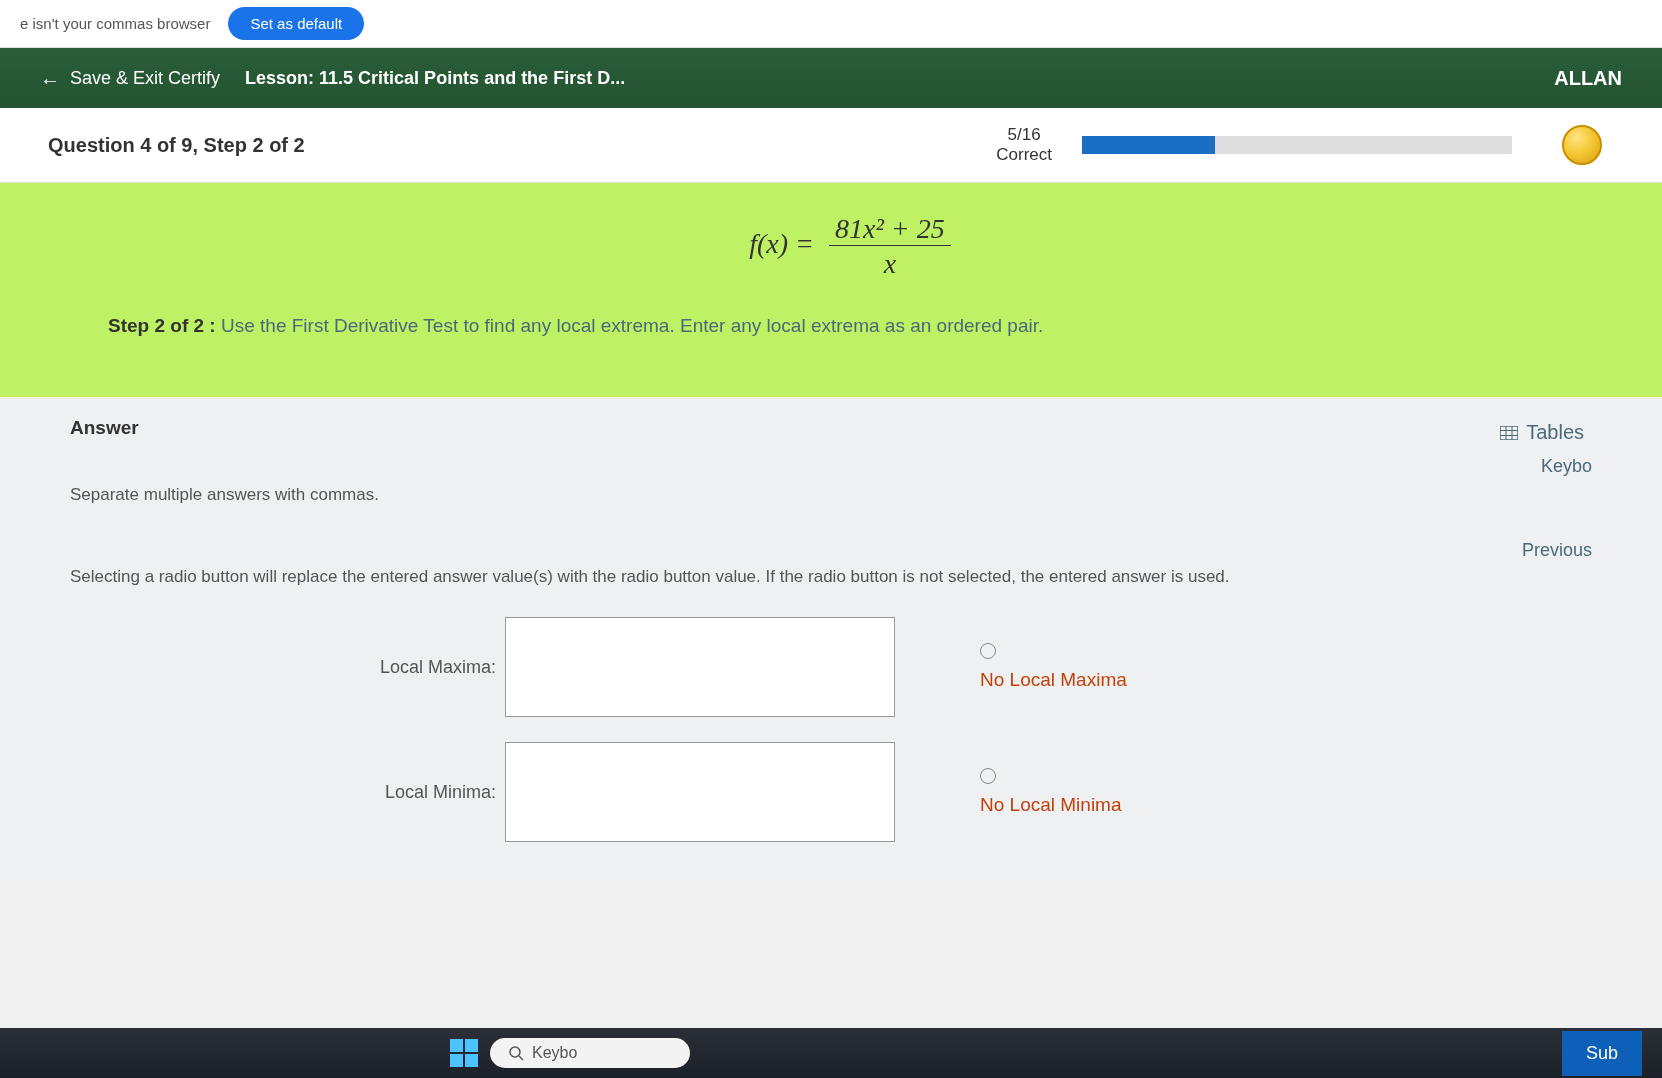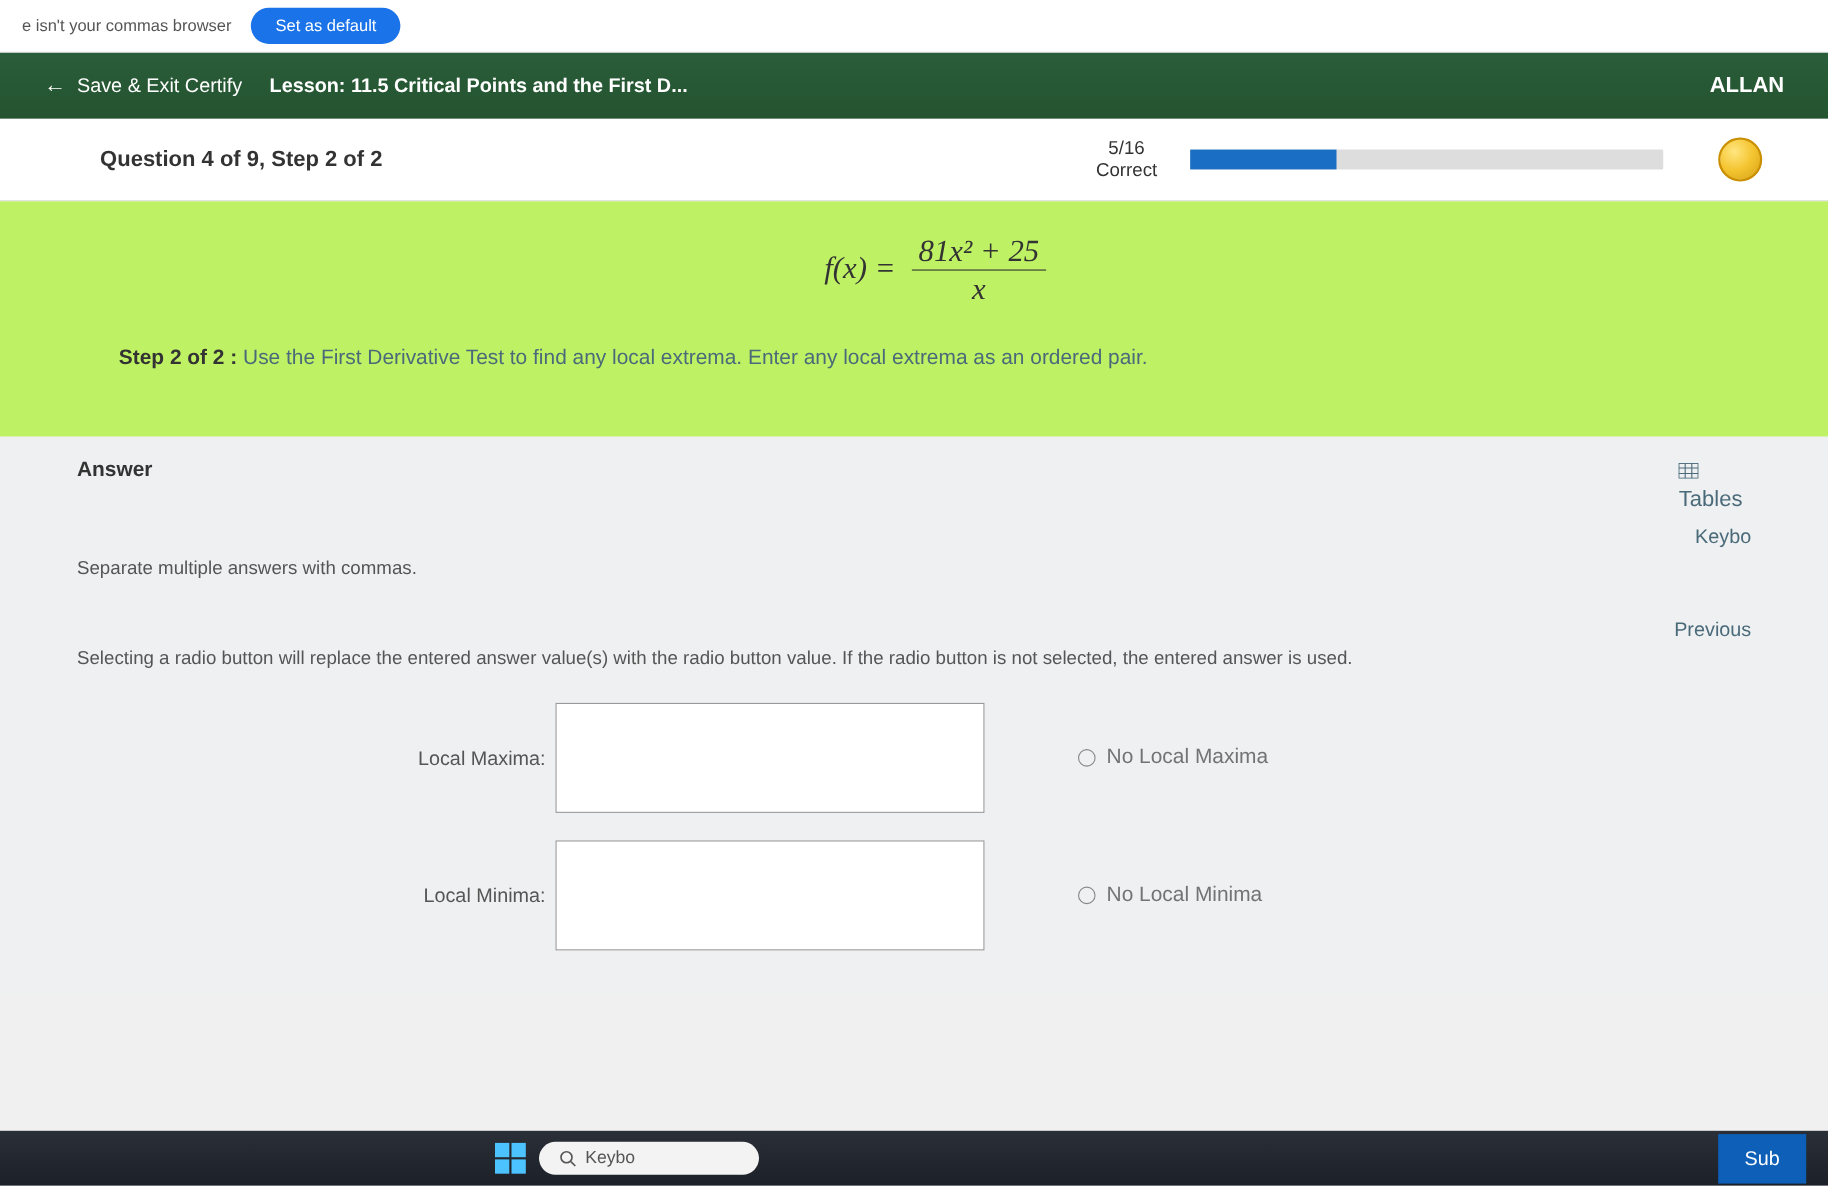--- a/index.html
+++ b/index.html
@@ -60,21 +60,21 @@
     }
     .user-name {
       margin-left: auto;
       font-weight: bold;
       font-size: 20px;
     }
     
     
     .progress-row {
       background: #fff;
-      padding: 18px 60px 18px 91px;
+      padding: 18px 60px 18px 48px;
       display: flex;
       align-items: center;
       height: 75px;
       border-bottom: 1px solid #ddd;
     }
     .question-label {
       font-size: 20px;
       font-weight: bold;
       color: #333;
       flex: 0 0 auto;
@@ -156,27 +156,26 @@
       margin-bottom: 8px;
     }
     .answer-label {
       font-size: 19px;
       font-weight: bold;
       color: #333;
     }
     .tables-btn {
       margin-left: auto;
       display: flex;
-      align-items: flex-start;
+      align-items: center;
       gap: 8px;
       font-size: 20px;
       color: #4a6a7a;
       cursor: pointer;
       padding: 4px 8px;
-      flex-direction: column;
     }
     .tables-icon {
       display: inline-block;
       width: 18px;
       height: 14px;
     }
     .tables-icon svg { display: block; }
     
     .keyboard-txt {
       text-align: right;
@@ -226,24 +225,25 @@
       width: 390px;
       height: 100px;
       border: 1px solid #999;
       background: #fff;
       font-size: 16px;
       padding: 8px;
     }
     .radio-option {
       margin-left: 80px;
       display: flex;
-      align-items: center;
+      align-items: flex-start;
       gap: 10px;
-      color: #737373;
+      color: #c2410c;
       font-size: 19px;
+      flex-direction: column;
     }
     .radio-circle {
       width: 16px;
       height: 16px;
       border: 1.5px solid #888;
       border-radius: 50%;
       display: inline-block;
     }
     
     

